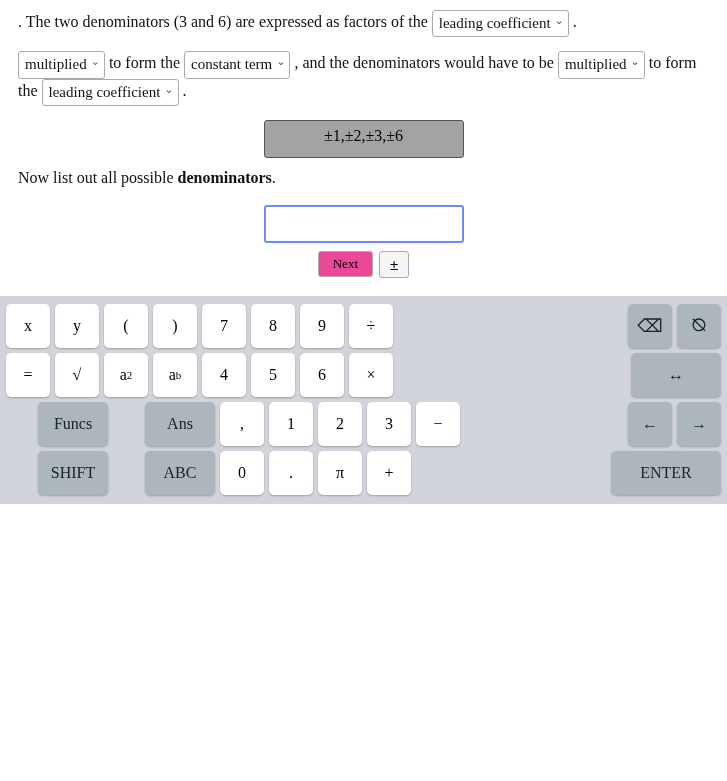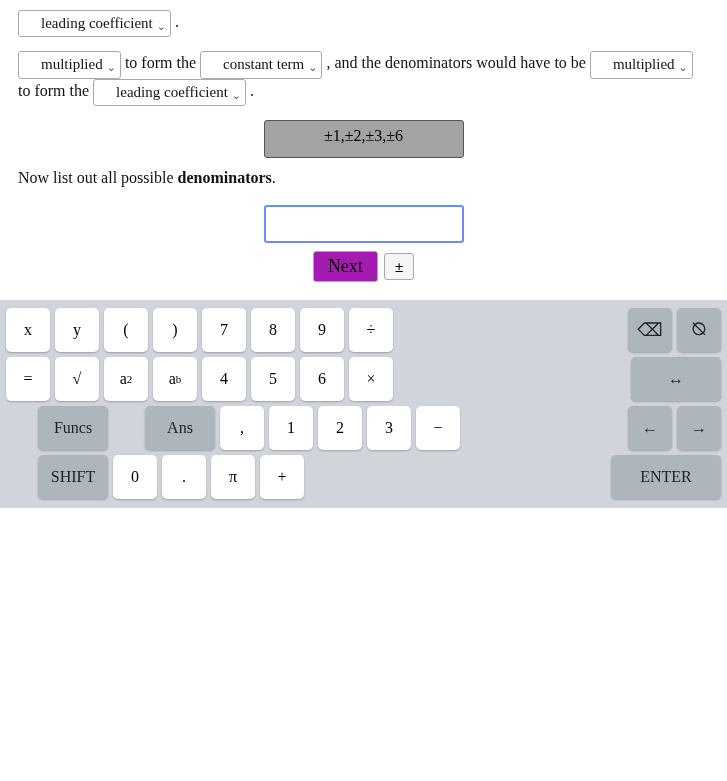--- a/index.html
+++ b/index.html
@@ -17,24 +17,24 @@
 
     .text-block {
       font-size: 16px;
       line-height: 1.55;
       color: #111;
       margin-bottom: 14px;
     }
 
     .inline-dropdown {
       display: inline-flex;
-      align-items: flex-end;
+      align-items: flex-start;
       border: 1px solid #aaa;
       border-radius: 3px;
-      padding: 1px 4px 1px 22px;
+      padding: 1px 4px 1px 6px;
       background: #fff;
       font-size: 15px;
       font-family: Georgia, serif;
       cursor: pointer;
       vertical-align: middle;
       white-space: nowrap;
     }
 
     .inline-dropdown .chevron {
       font-size: 11px;
@@ -79,24 +79,24 @@
       display: flex;
       justify-content: center;
       align-items: center;
       gap: 6px;
       margin-top: 6px;
       margin-bottom: 10px;
     }
 
     .next-btn {
       border: 1px solid #aaa;
-      background: #a21caf;
+      background: #ec4899;
       border-radius: 3px;
       padding: 4px 14px;
-      font-size: 18px;
+      font-size: 13px;
       cursor: pointer;
       font-family: Georgia, serif;
     }
 
     .plusminus-btn {
       border: 1px solid #aaa;
       background: #f5f5f5;
       border-radius: 3px;
       padding: 4px 10px;
       font-size: 15px;
@@ -160,20 +160,21 @@
     }
 
     sup { font-size: 0.7em; vertical-align: super; }
   </style>
 </head>
 <body>
 
 <div class="content-area">
 
   <div class="text-block">
+    <span>. The two denominators (3 and 6) are expressed as factors of the </span>
     <span class="inline-dropdown">
       <span>leading coefficient</span>
       <span class="chevron">⌄</span>
     </span>
     <span> .</span>
   </div>
 
   <div class="text-block">
     <span class="inline-dropdown">
       <span>multiplied</span>
@@ -263,20 +264,21 @@
     <button class="key">3</button>
     <button class="key">−</button>
     <div class="right-group">
       <button class="key key-gray">←</button>
       <button class="key key-gray">→</button>
     </div>
   </div>
 
   <div class="keyboard-row">
     <button class="key key-gray key-wide">SHIFT</button>
+    <button class="key key-gray key-wide">ABC</button>
     <button class="key">0</button>
     <button class="key">.</button>
     <button class="key">π</button>
     <button class="key">+</button>
     <div class="right-group">
       <button class="key key-gray" style="min-width:110px;">ENTER</button>
     </div>
   </div>
 
 </div>

